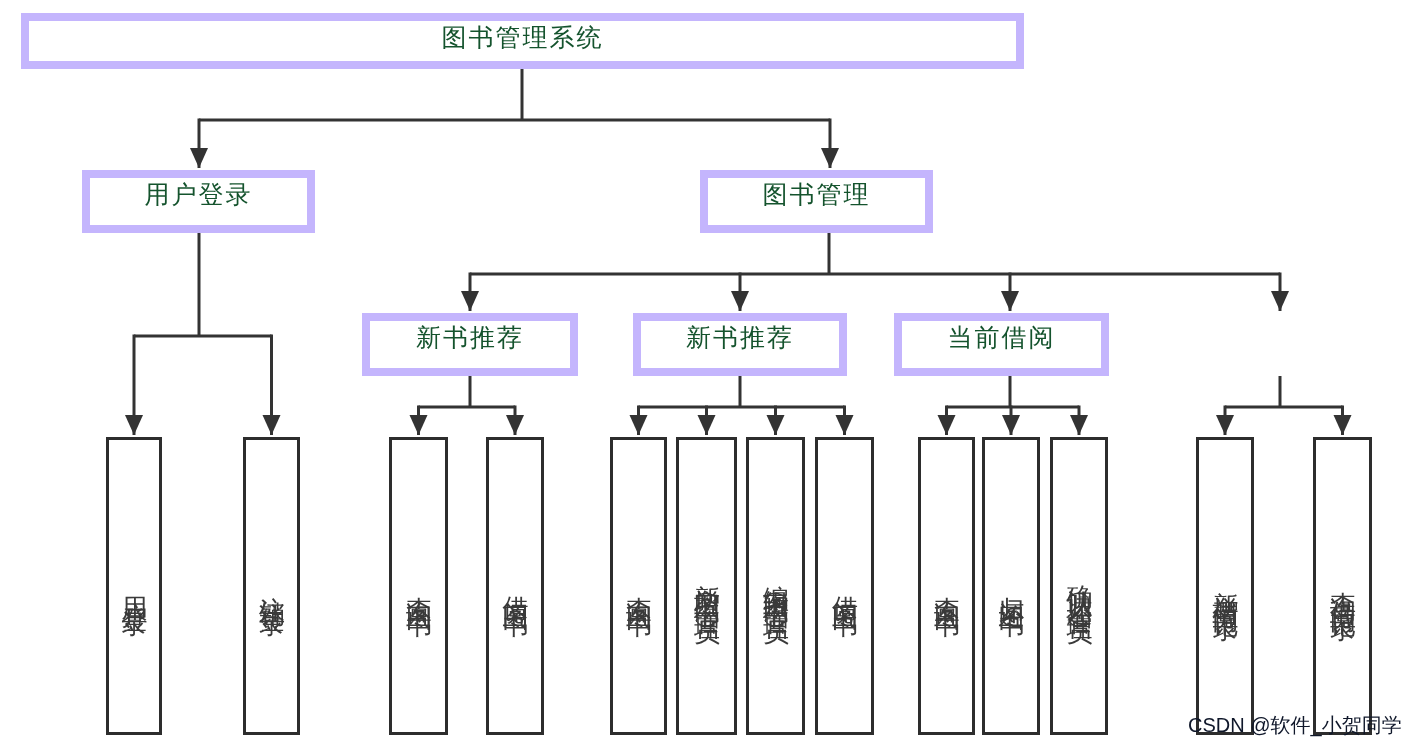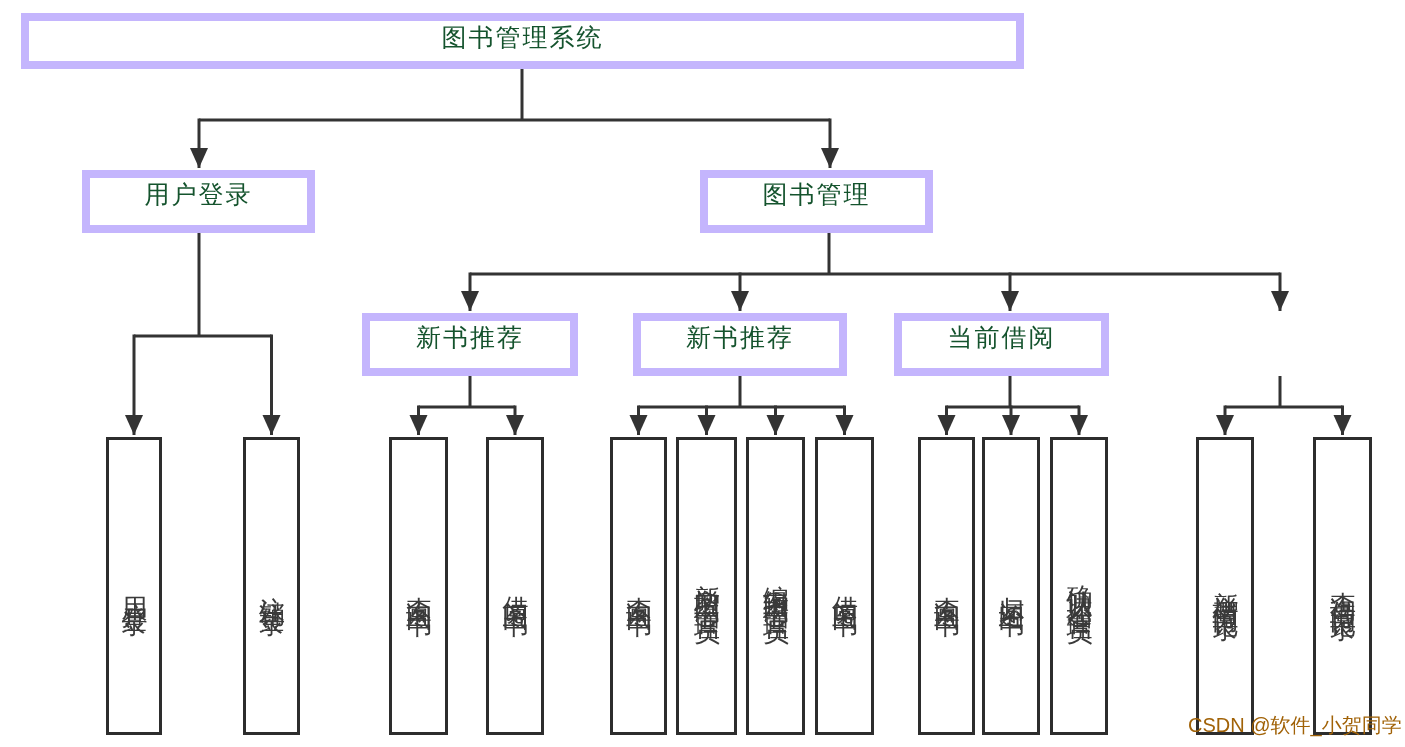--- a/index.html
+++ b/index.html
@@ -42,21 +42,21 @@
     text-orientation:mixed;
     font-size:26px;
     letter-spacing:5px;
     line-height:1;
   }
   .watermark{
     position:absolute;
     left:1188px;top:712px;
     font-family:"Liberation Sans","DejaVu Sans",sans-serif;
     font-size:20px;
-    color:#a16207;
+    color:#0f172a;
     white-space:nowrap;
   }
 </style>
 </head>
 <body>
 
 <div id="stage">
 
   <svg class="connectors" viewBox="0 0 1405 747" xmlns="http://www.w3.org/2000/svg">
     <defs>

